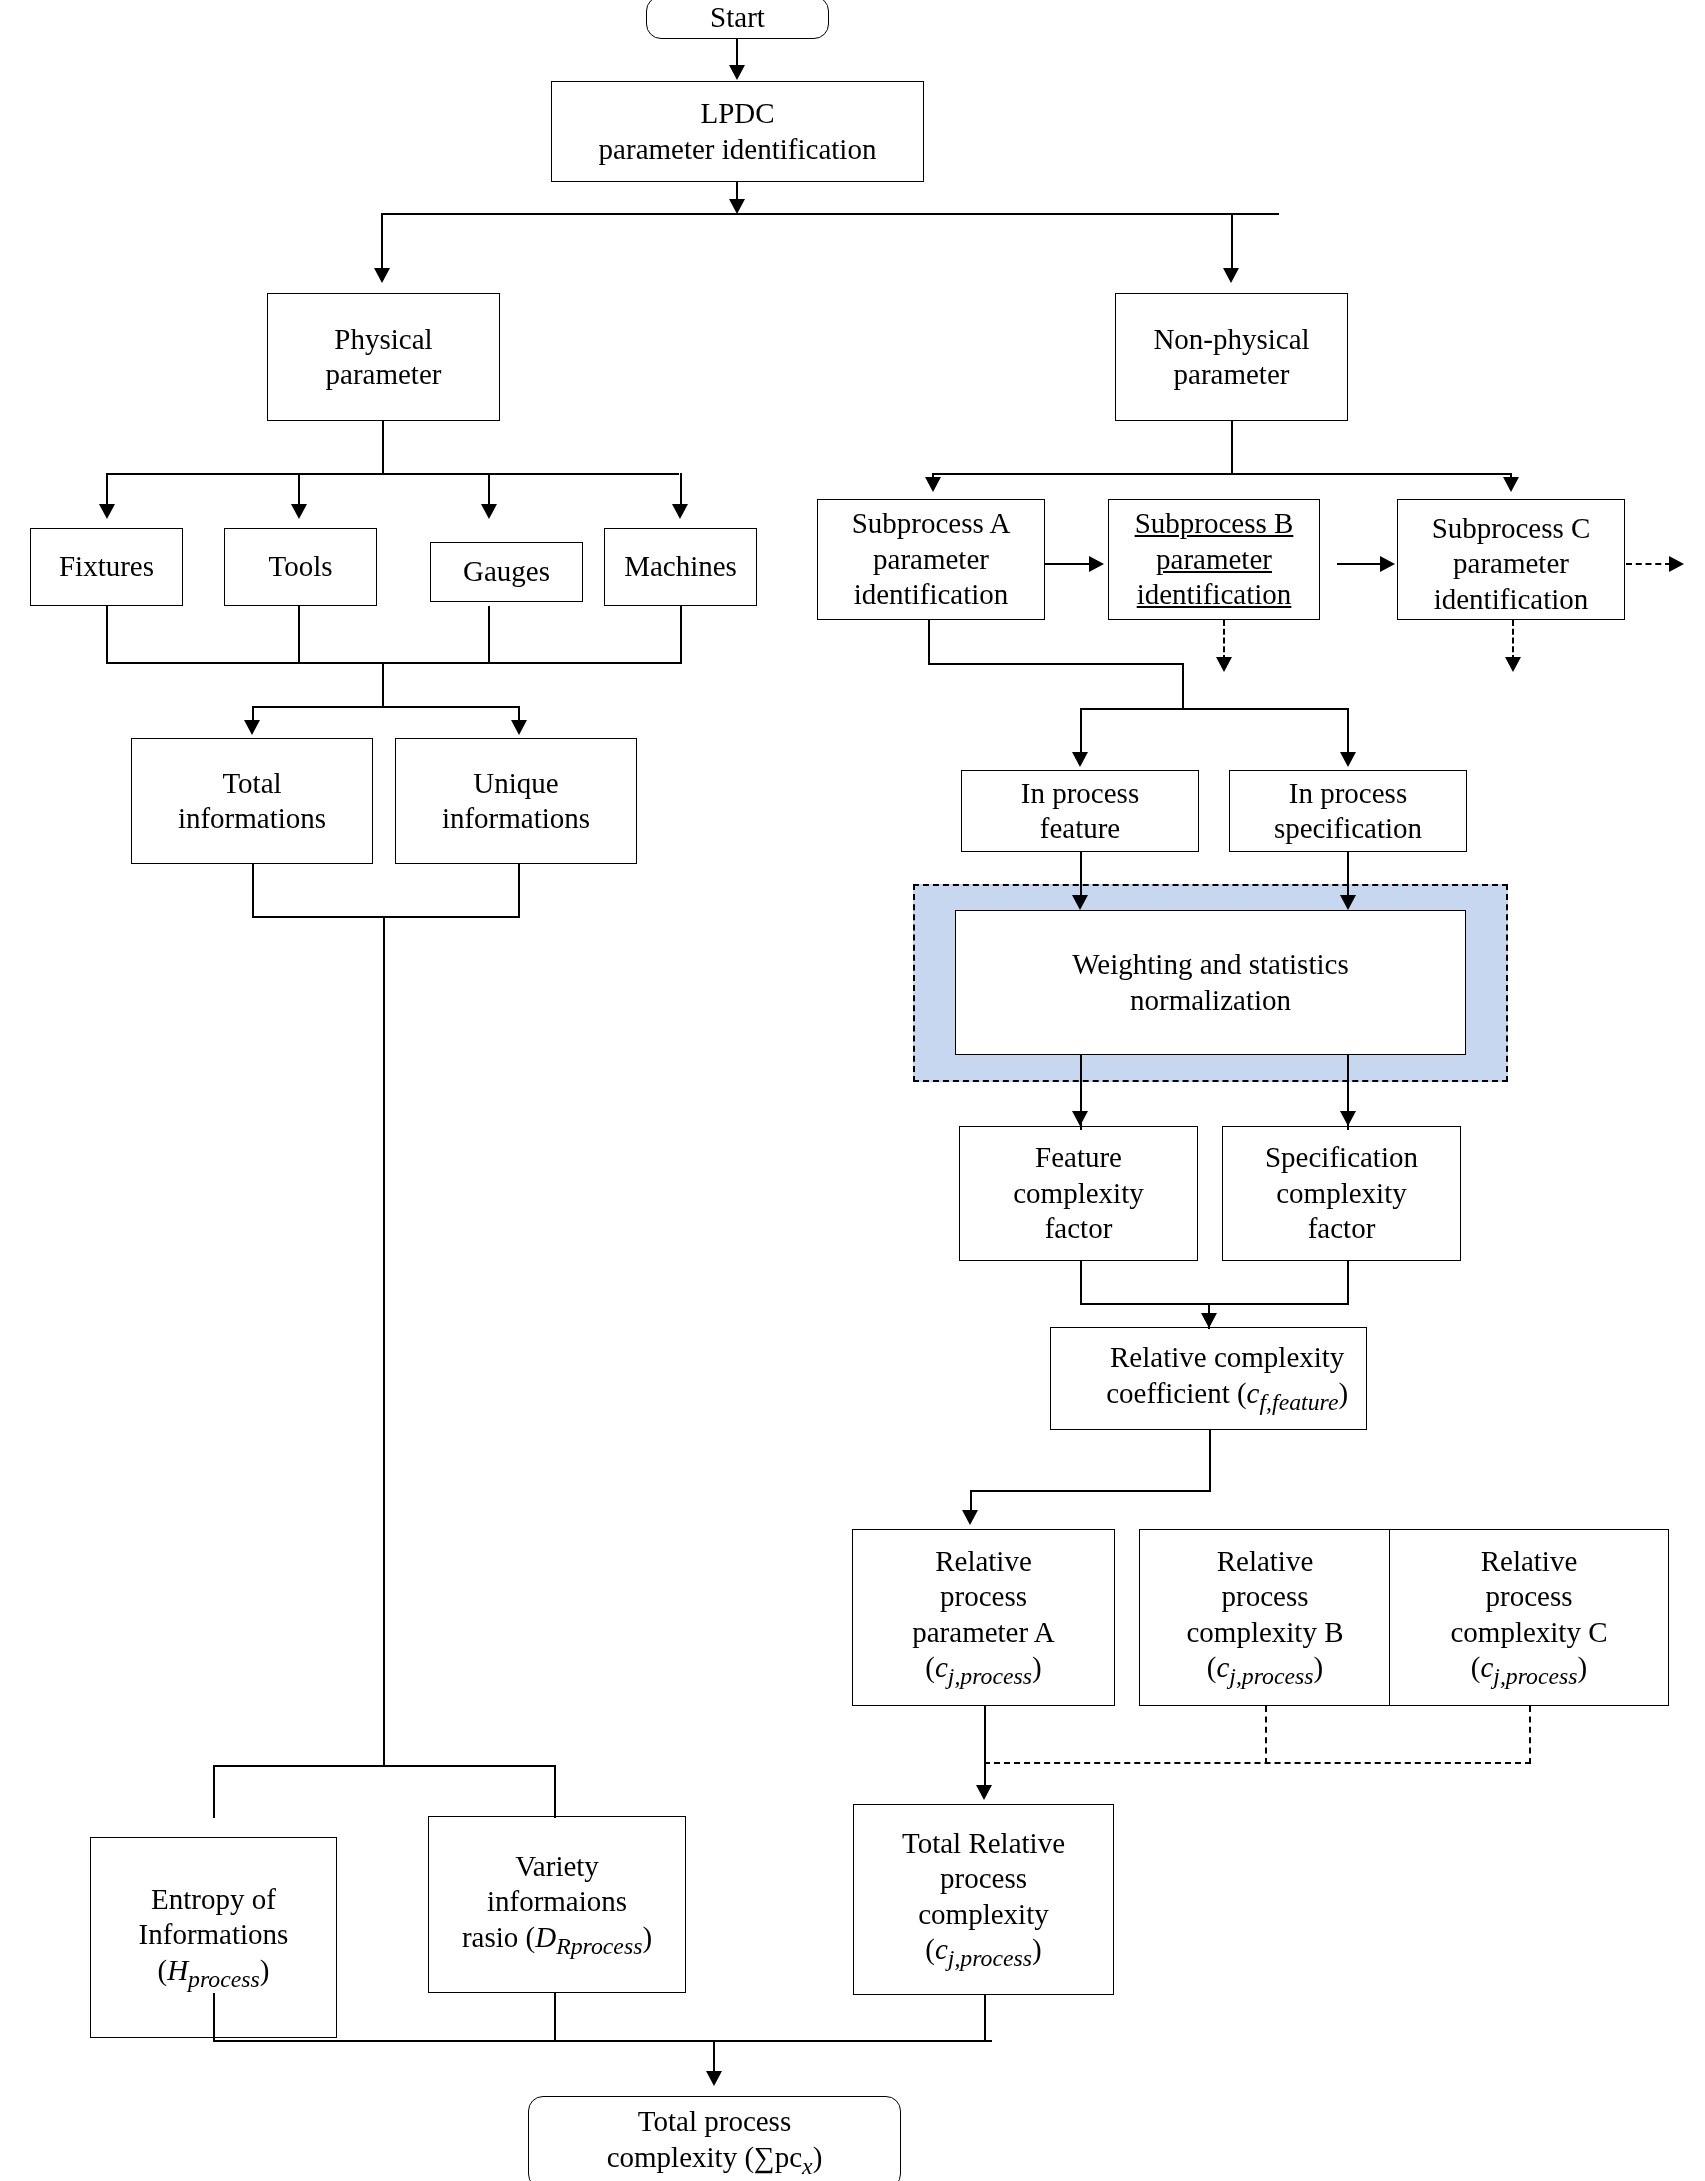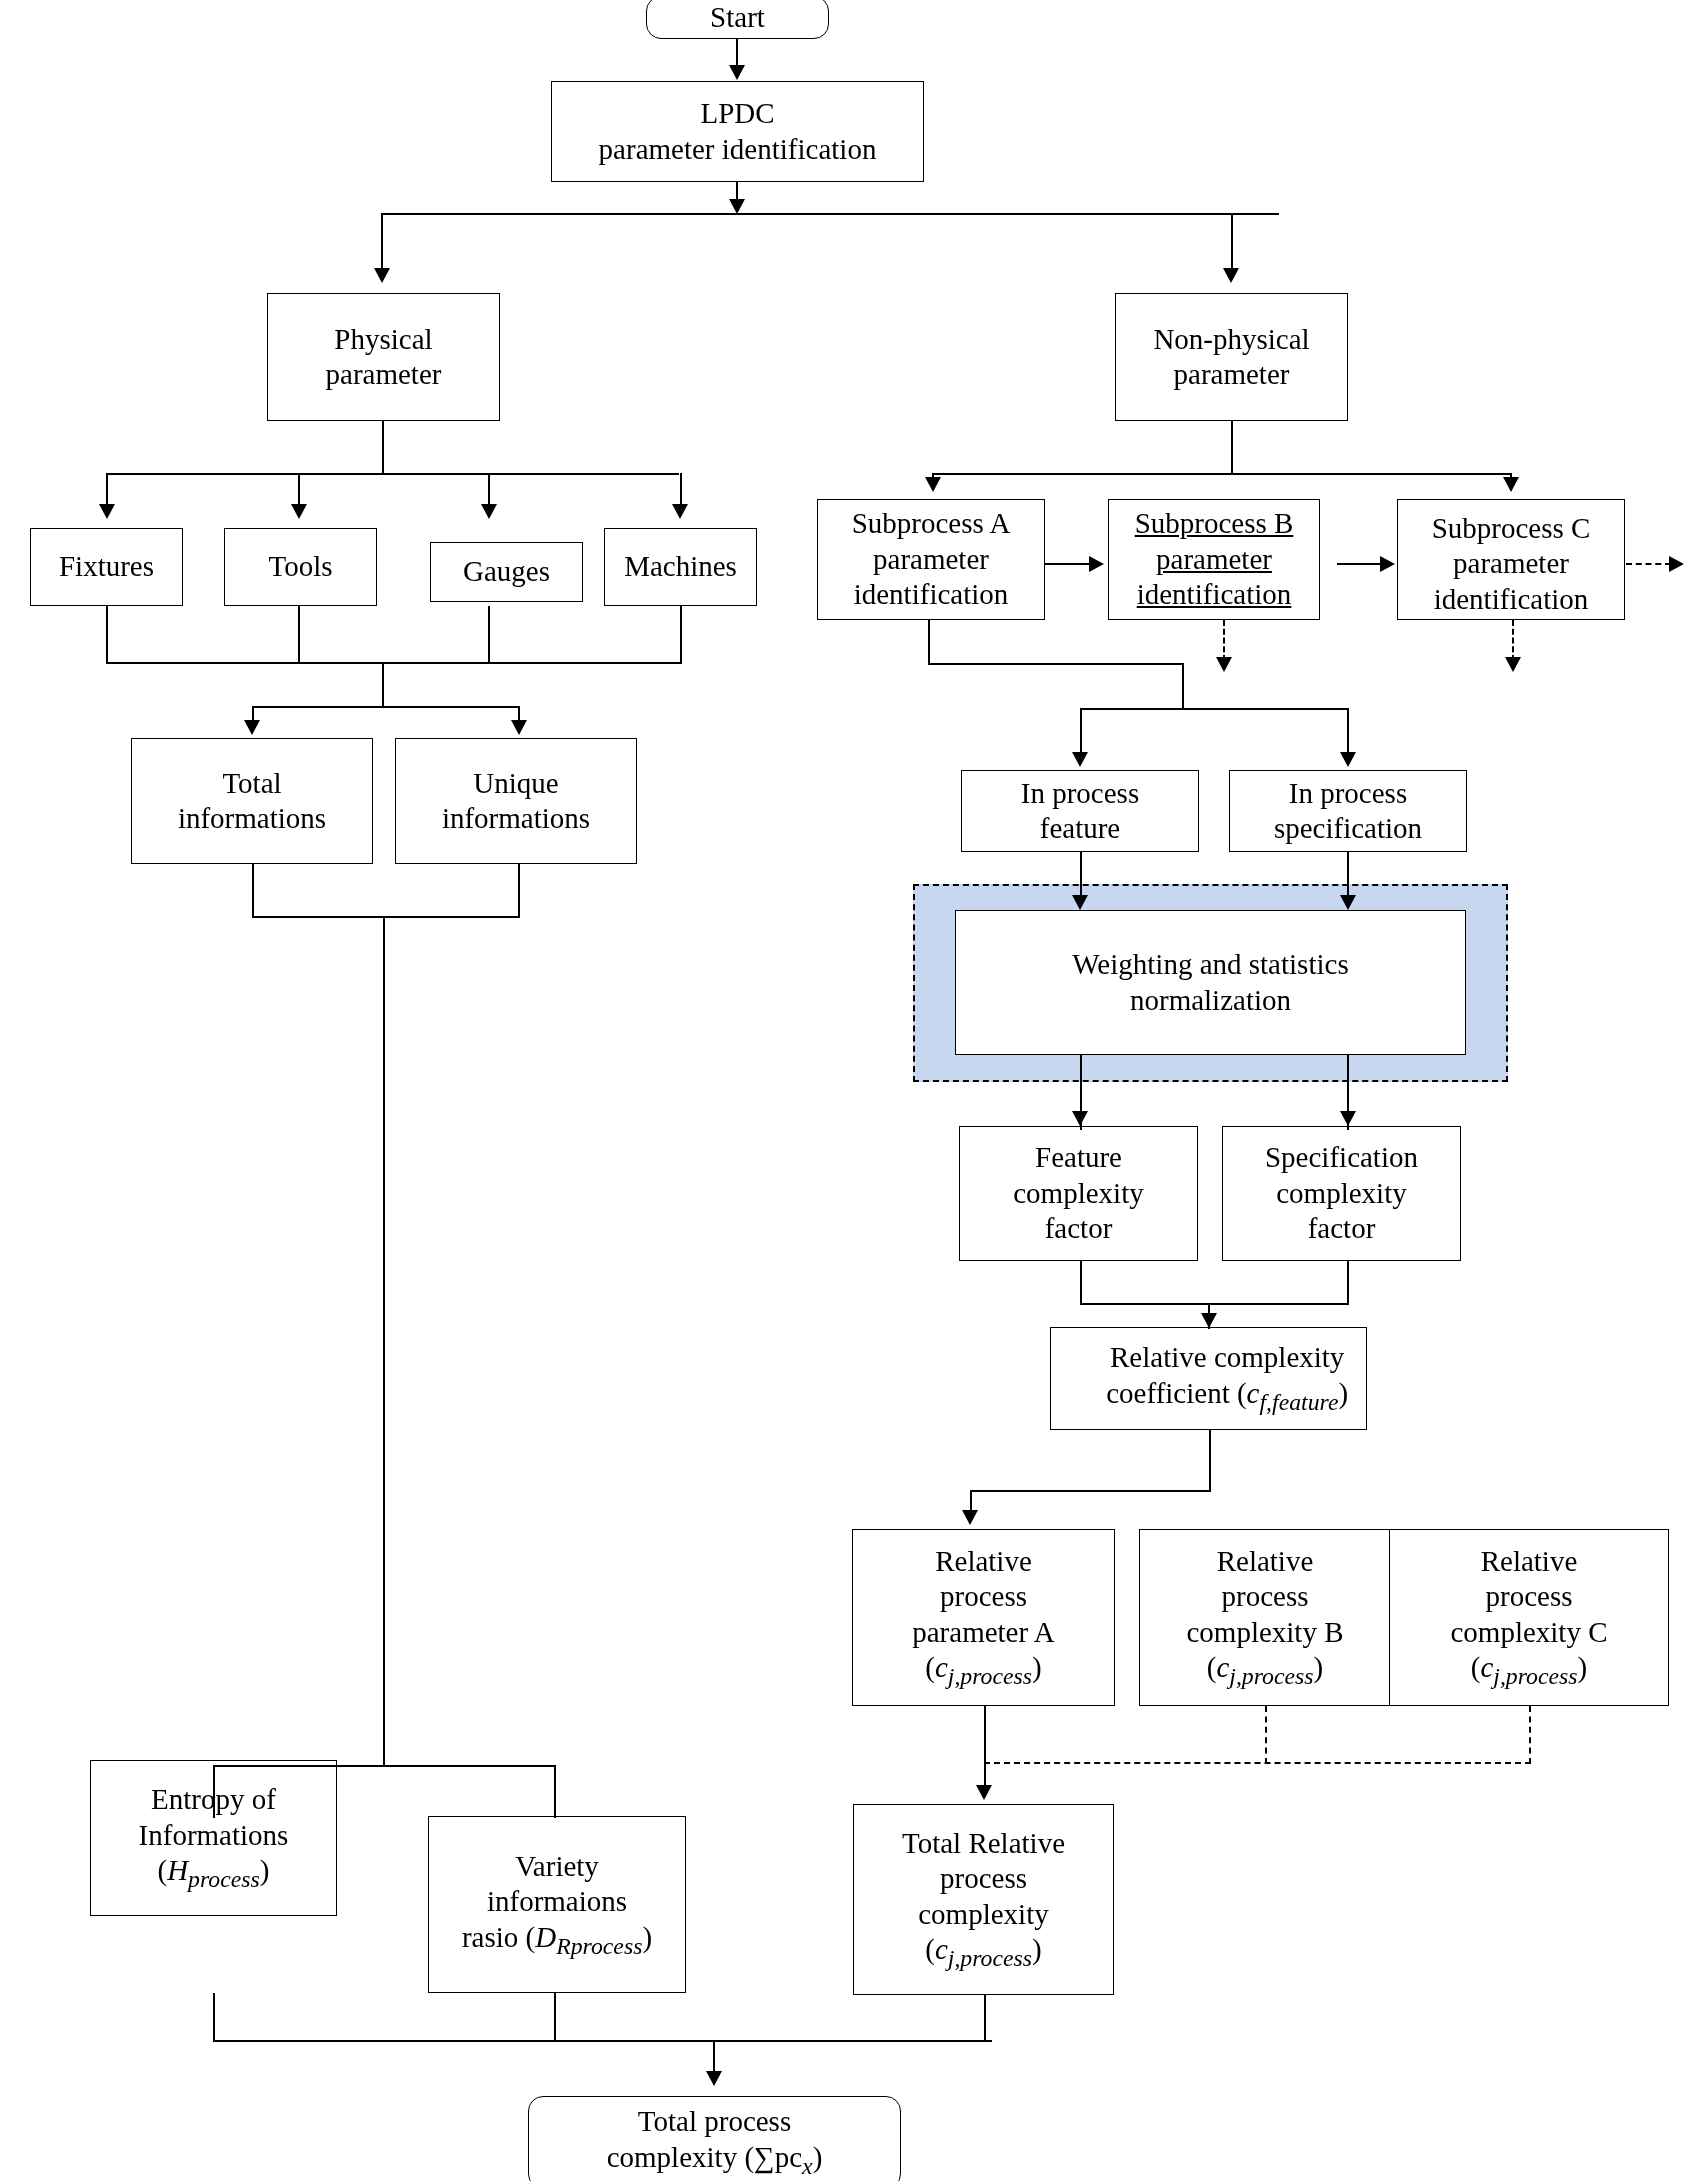--- a/index.html
+++ b/index.html
@@ -190,21 +190,21 @@
 
   <div class="box" style="left:853px;top:1804px;width:261px;height:191px;">
     <span class="txt">
       <span>Total Relative</span><br>
       <span>process</span><br>
       <span>complexity</span><br>
       <span>(</span><span class="ital">c</span><span class="sub">j,process</span><span>)</span>
     </span>
   </div>
 
-  <div class="box" style="left:90px;top:1760px;width:247px;height:156px;">
+  <div class="box" style="left:90px;top:1837px;width:247px;height:201px;">
     <span class="txt">
       <span>Entropy of</span><br>
       <span>Informations</span><br>
       <span>(</span><span class="ital">H</span><span class="sub">process</span><span>)</span>
     </span>
   </div>
 
   <div class="box" style="left:428px;top:1816px;width:258px;height:177px;">
     <span class="txt">
       <span>Variety</span><br>

